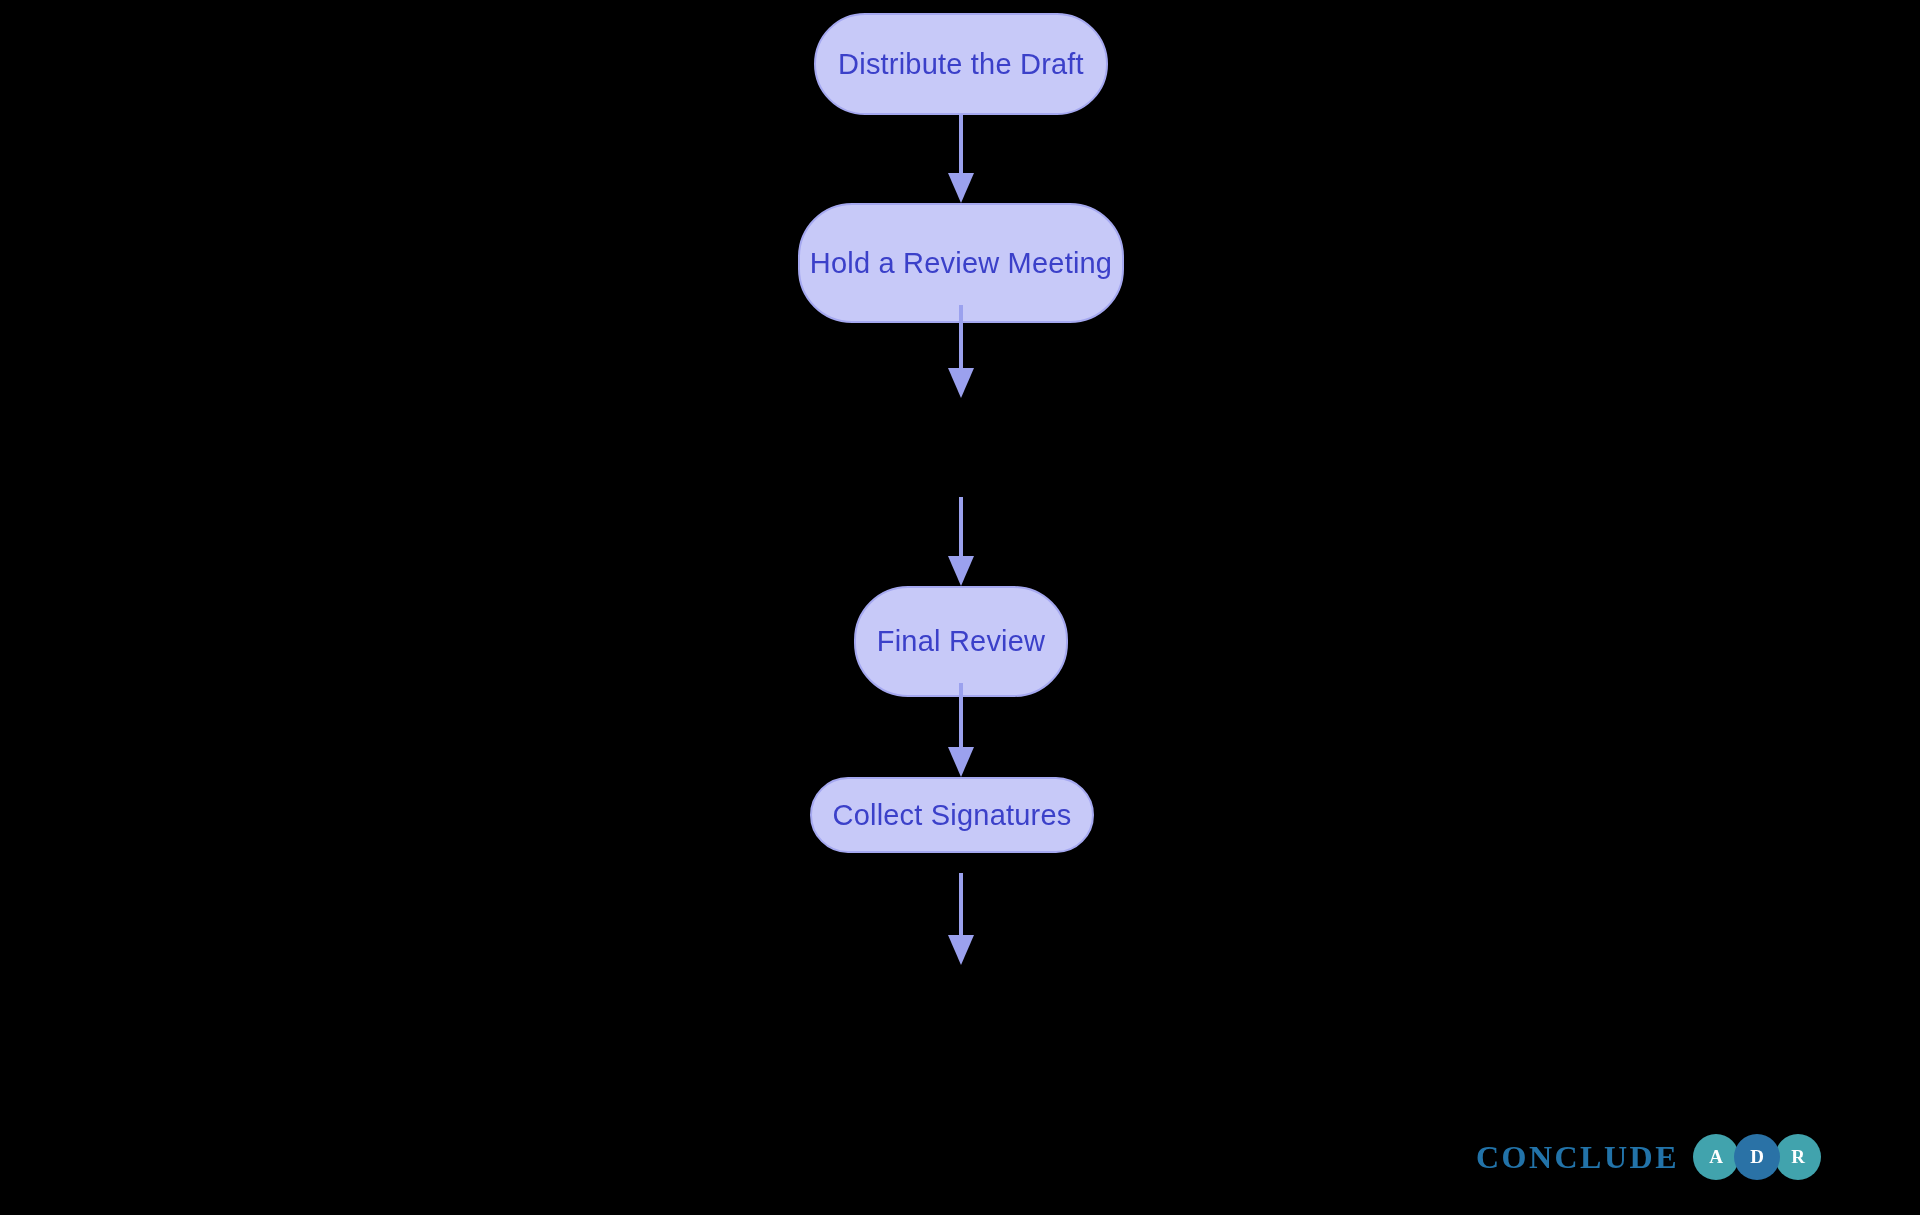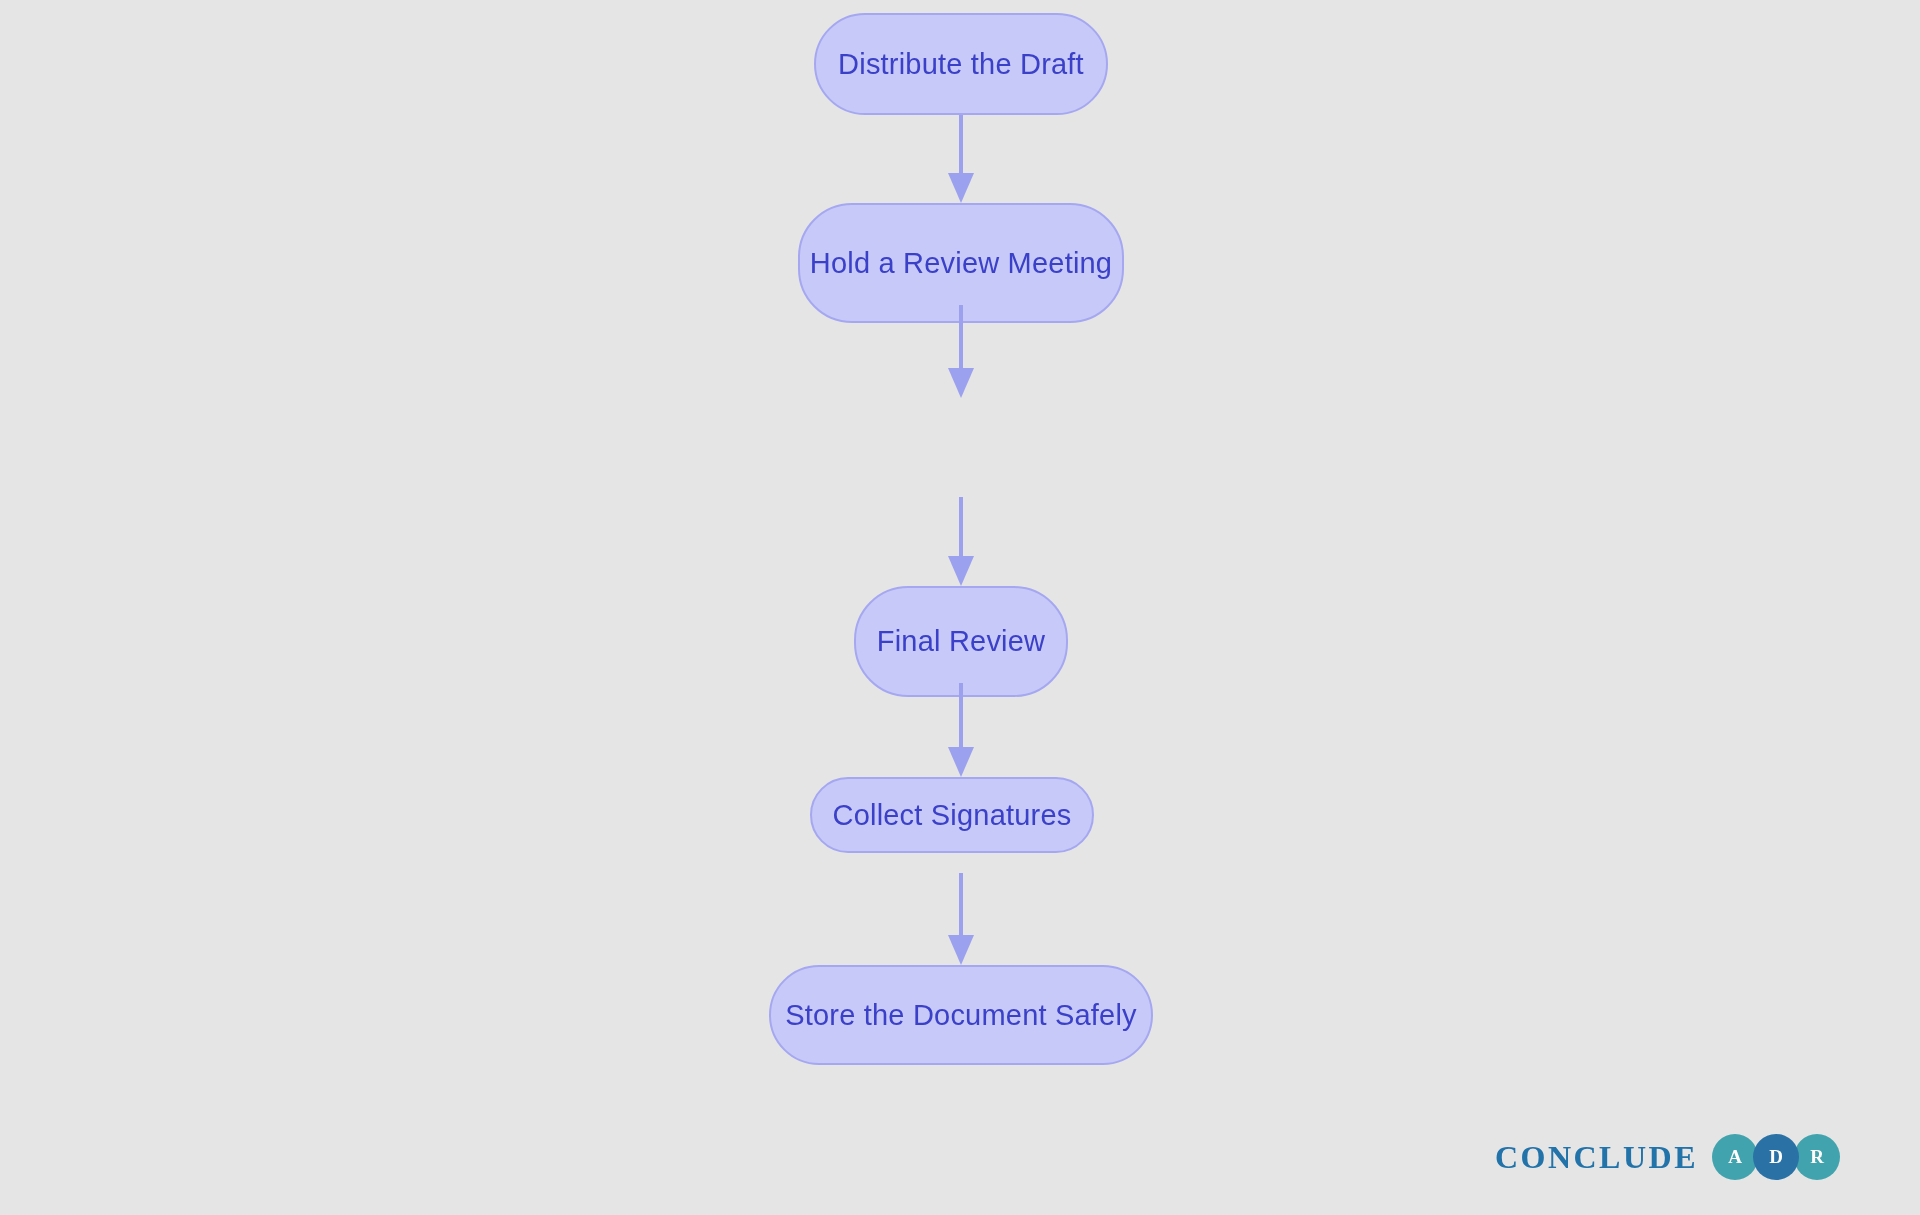--- a/index.html
+++ b/index.html
@@ -5,21 +5,21 @@
   html, body {
     margin: 0;
     padding: 0;
     background: #ffffff;
     font-family: "Liberation Sans", "DejaVu Sans", sans-serif;
   }
   .canvas {
     position: relative;
     width: 1920px;
     height: 1215px;
-    background: #e5e5e5;
+    background: #000000;
     overflow: hidden;
     text-align: center;
   }
   
   .node {
     position: absolute;
     box-sizing: border-box;
     background: #c7c9f8;
     border: 2px solid #a5a8f0;
     border-radius: 54px;
@@ -51,21 +51,21 @@
     width: 0;
     height: 0;
     border-left: 13px solid transparent;
     border-right: 13px solid transparent;
     border-top: 30px solid #9ba1ee;
   }
   
   .logo {
     position: absolute;
     top: 1133px;
-    right: 80px;
+    right: 99px;
     height: 48px;
     display: flex;
     align-items: center;
   }
   .logo-text {
     font-family: "Liberation Serif", "DejaVu Serif", serif;
     font-weight: bold;
     font-size: 32px;
     letter-spacing: 2.5px;
     color: #2273a9;
@@ -108,23 +108,20 @@
 
 
   <div class="node" style="left:854px; top:586px; width:214px; height:111px">
     <span class="node-label">Final Review</span>
   </div>
 
   <div class="node" style="left:810px; top:777px; width:284px; height:76px">
     <span class="node-label">Collect Signatures</span>
   </div>
 
-  <div class="node" style="left:769px; top:965px; width:384px; height:100px">
-    <span class="node-label">Store the Document Safely</span>
-  </div>
 
   <div class="arrow" style="top:115px; height:88px">
     <div class="arrow-line"></div>
     <div class="arrow-head"></div>
   </div>
 
   <div class="arrow" style="top:305px; height:93px">
     <div class="arrow-line"></div>
     <div class="arrow-head"></div>
   </div>

